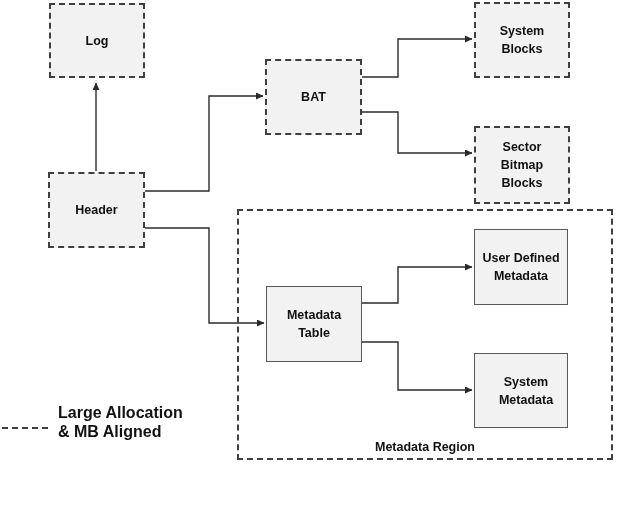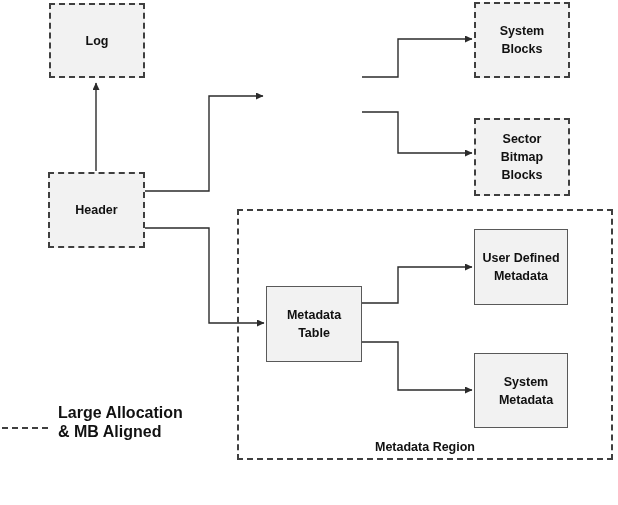--- a/index.html
+++ b/index.html
@@ -46,21 +46,21 @@
     text-align: center;
     font-size: 12.5px;
     font-weight: 700;
     color: #111111;
   }
   
   #node-log            { left: 49px;  top: 3px;   width: 96px; height: 75px; }
   #node-header         { left: 48px;  top: 172px; width: 97px; height: 76px; }
   #node-bat            { left: 265px; top: 59px;  width: 97px; height: 76px; }
   #node-payload        { left: 474px; top: 2px;   width: 96px; height: 76px; }
-  #node-sector-bitmap  { left: 474px; top: 118px; width: 96px; height: 78px; }
+  #node-sector-bitmap  { left: 474px; top: 126px; width: 96px; height: 78px; }
   #region-metadata     { left: 237px; top: 209px; width: 376px; height: 251px; text-decoration: underline; }
   #node-metadata-table { left: 266px; top: 286px; width: 96px; height: 76px; }
   #node-user-defined   { left: 474px; top: 229px; width: 94px; height: 76px; }
   #node-system-meta    { left: 474px; top: 353px; width: 94px; height: 75px; padding-left: 10px; }
   
   .legend {
     position: absolute;
     left: 2px; top: 403px;
     display: flex;
     align-items: flex-start;
@@ -100,20 +100,21 @@
       <path d="M 362 342 L 398 342 L 398 390 L 472 390" marker-end="url(#arrow)"></path>
     </g>
   </svg>
 
   <div id="region-metadata" class="region">
     <div class="region-label">Metadata Region</div>
   </div>
 
   <div id="node-log" class="node dashed">Log</div>
   <div id="node-header" class="node dashed">Header</div>
+  <div id="node-bat" class="node dashed">BAT</div>
   <div id="node-payload" class="node dashed">System
 Blocks</div>
   <div id="node-sector-bitmap" class="node dashed">Sector
 Bitmap
 Blocks</div>
   <div id="node-metadata-table" class="node solid">Metadata
 Table</div>
   <div id="node-user-defined" class="node solid">User Defined
 Metadata</div>
   <div id="node-system-meta" class="node solid">System

